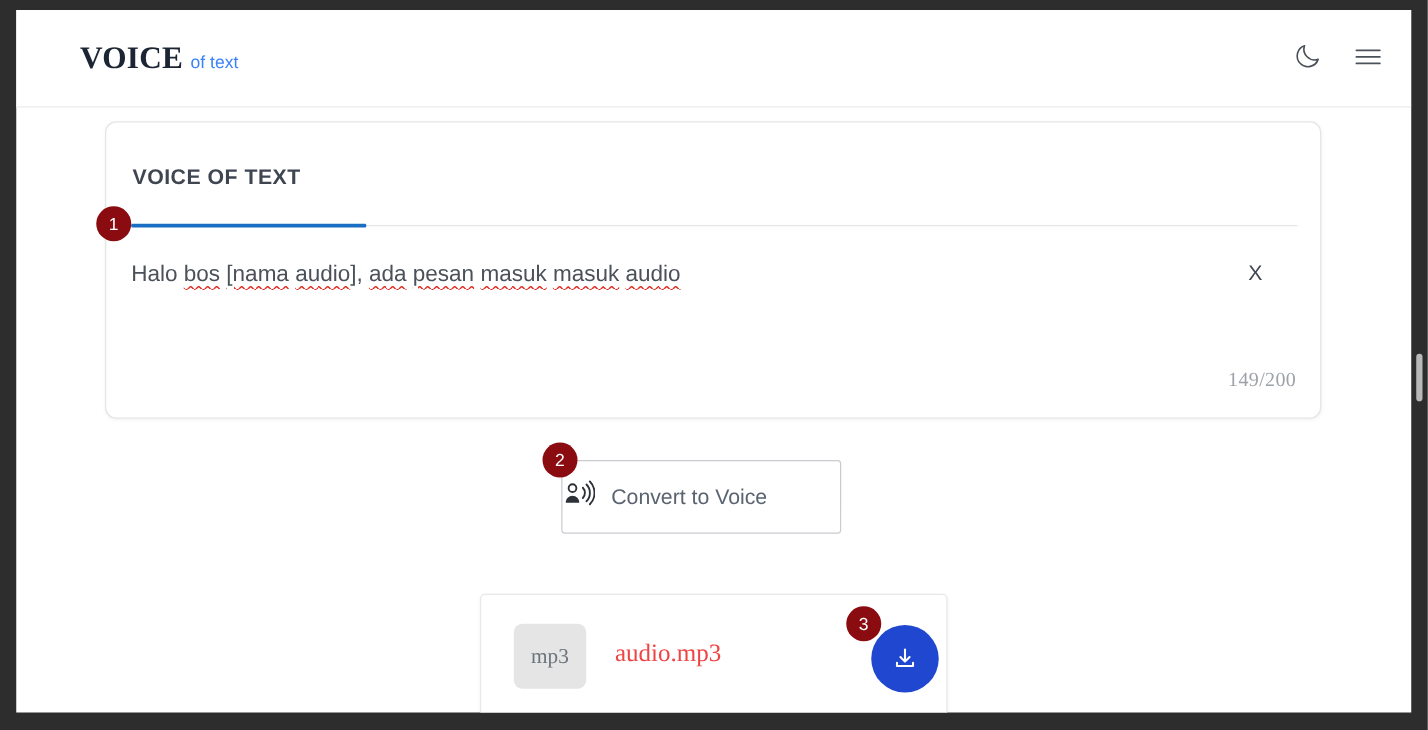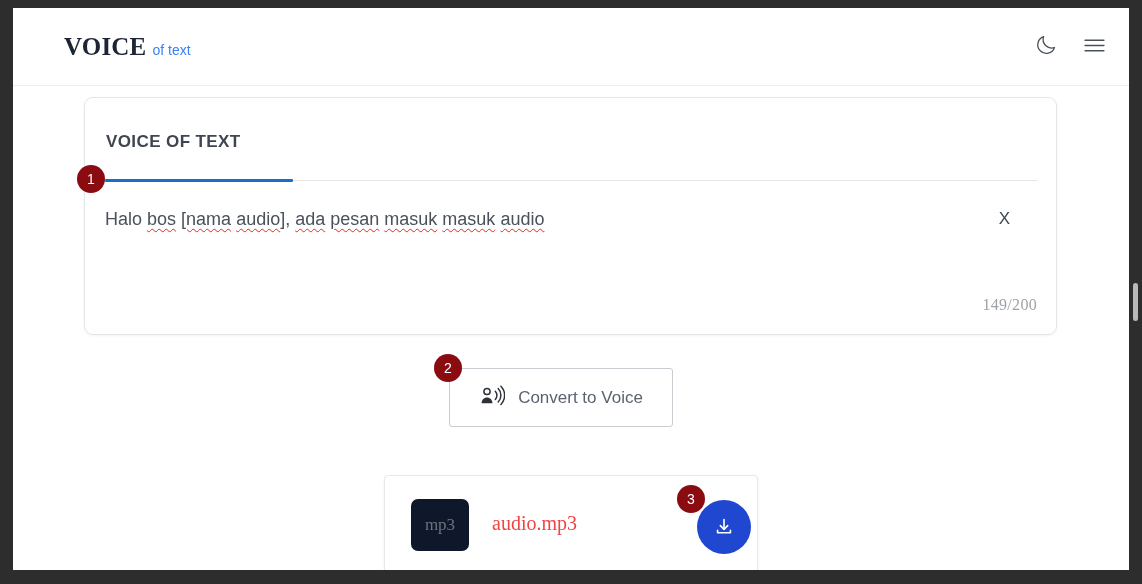--- a/index.html
+++ b/index.html
@@ -184,21 +184,21 @@
   #convert-btn {
     position: absolute;
     left: 0; top: 0;
     width: 224px;
     height: 59px;
     background: #ffffff;
     border: 1px solid #c9ccd0;
     border-radius: 3px;
     display: flex;
     align-items: center;
-    justify-content: center;
+    justify-content: flex-start;
     gap: 13px;
     cursor: pointer;
     box-sizing: border-box;
   }
   #convert-label {
     font-size: 17px;
     color: #5a6370;
   }
 
   
@@ -213,21 +213,21 @@
     border-radius: 4px;
     box-shadow: 0 1px 3px rgba(0,0,0,0.06);
     box-sizing: border-box;
   }
   #mp3-chip {
     position: absolute;
     left: 26px;
     top: 23px;
     width: 58px;
     height: 52px;
-    background: #0f172a;
+    background: #e5e5e5;
     border-radius: 7px;
     display: flex;
     align-items: center;
     justify-content: center;
     font-family: "Liberation Serif", serif;
     font-size: 17px;
     color: #6b737c;
   }
   #dl-filename {
     position: absolute;

